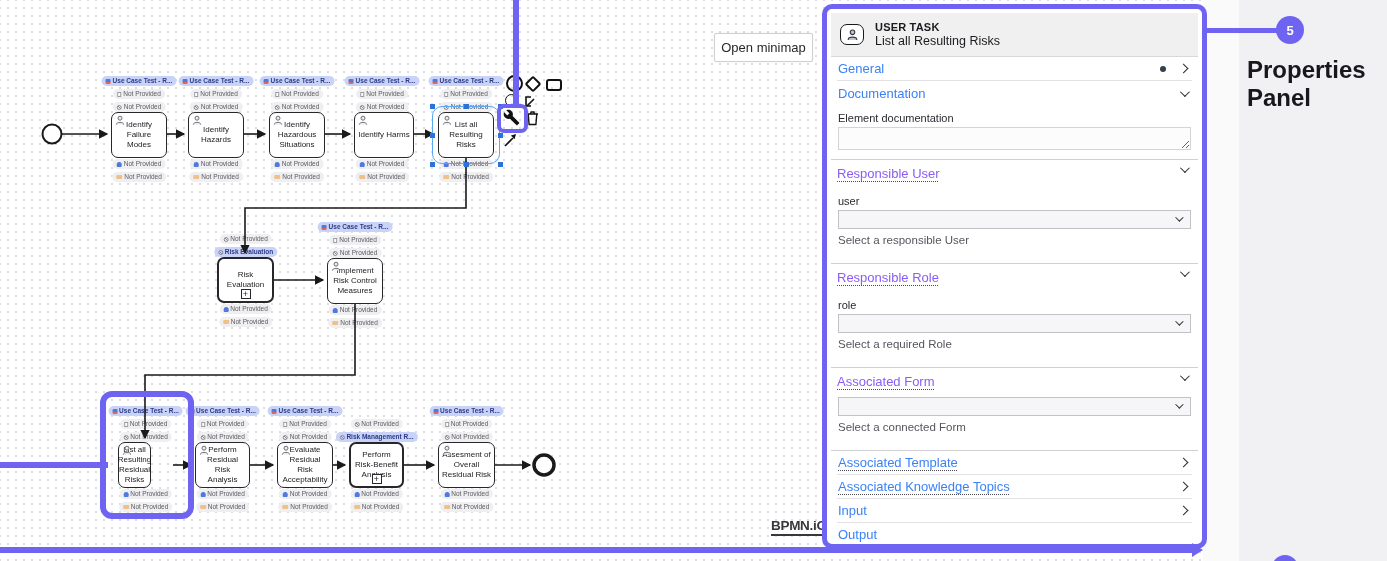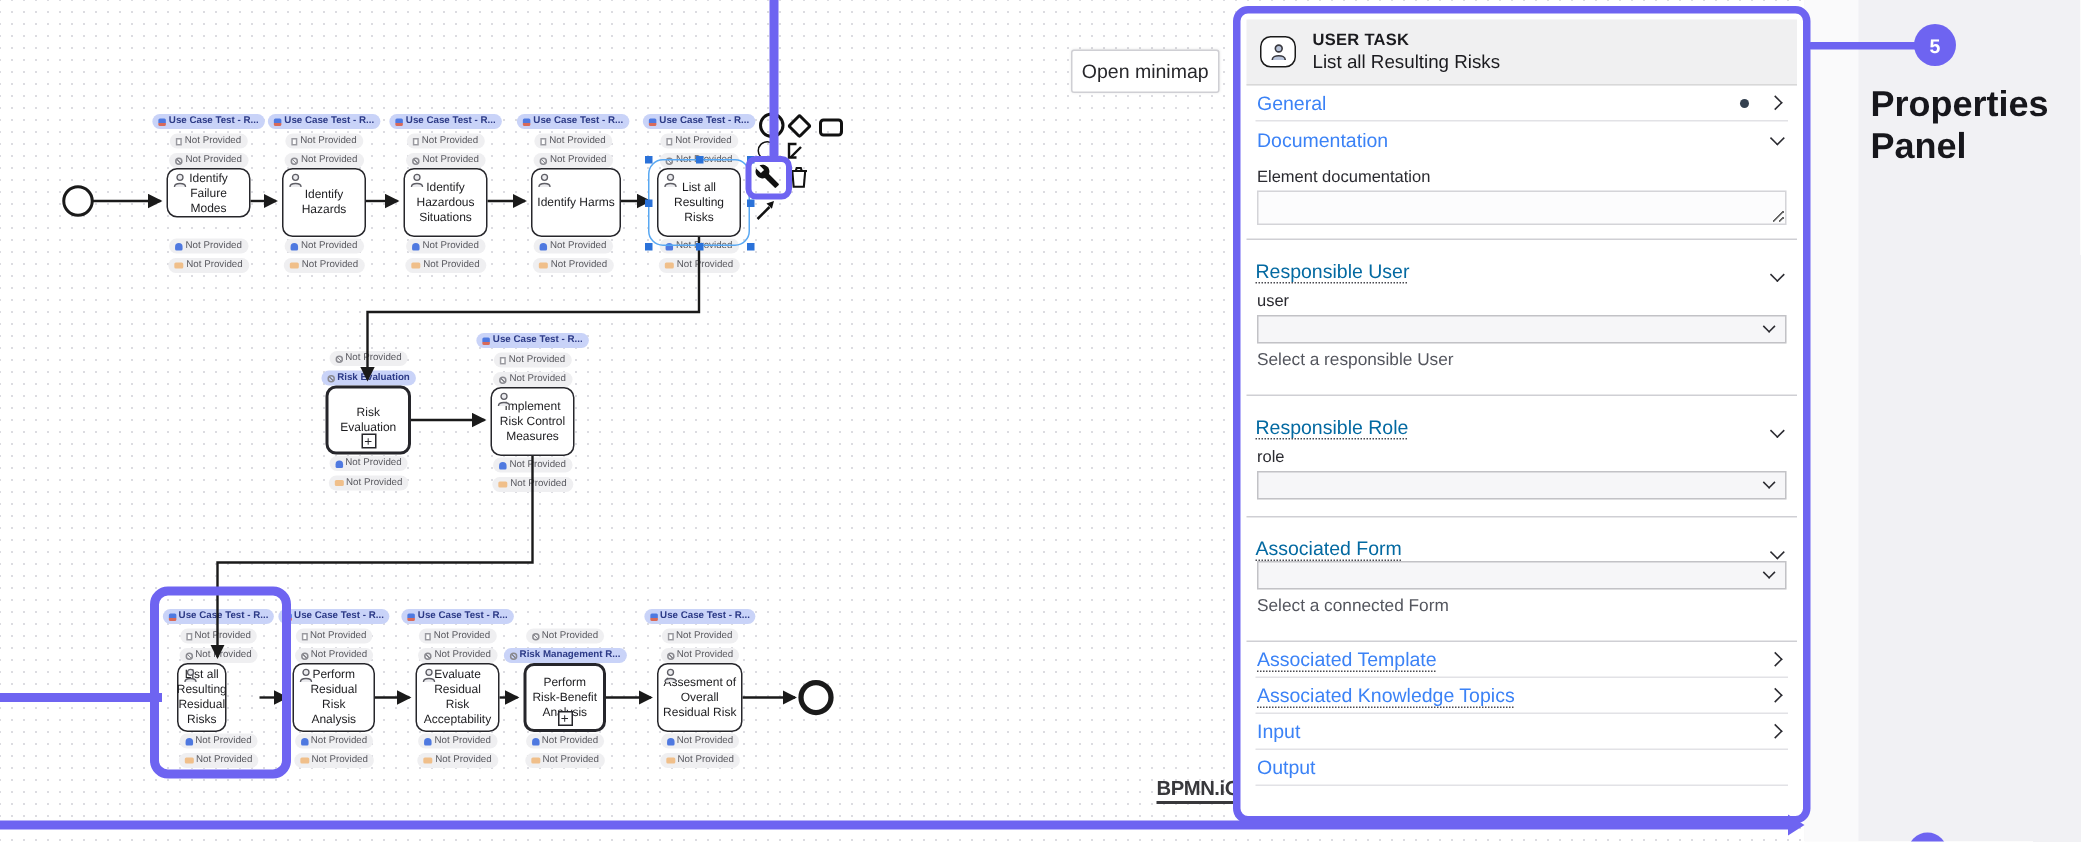--- a/index.html
+++ b/index.html
@@ -85,21 +85,21 @@
   .u-dotted { text-decoration:underline dotted 1px #4a4a50; text-underline-offset:3px; }
   .chev { width:7px; height:7px; border-right:1.8px solid #2a2a30; border-bottom:1.8px solid #2a2a30; display:inline-block; }
   .chev.right { transform:rotate(-45deg); }
   .chev.down { transform:rotate(45deg) translateY(-2px); }
   .dot { width:6px; height:6px; border-radius:50%; background:#33404f; display:inline-block; }
   .p-field-label { font-size:11px; color:#2a2a30; margin:7px 7px 3px 7px; }
   .p-textarea { display:block; width:calc(100% - 14px); margin:0 7px; height:23px; background:#fcfcfd;
     border:1px solid #d4d4d8; font-family:"Liberation Sans",sans-serif; font-size:11px; resize:both; }
   .p-sep { border-top:1px solid #cfcfd4; margin:9px 0 0 0; }
   .p-group { padding:6px 0 2px 0; }
-  .g-title { height:22px; margin:0 6px; display:flex; align-items:flex-end; justify-content:space-between; font-size:13px; color:#0369a1; cursor:pointer; }
+  .g-title { height:22px; margin:0 6px; display:flex; align-items:flex-start; justify-content:space-between; font-size:13px; color:#8b5cf6; cursor:pointer; }
   .g-title .chev { margin-right:5px; }
   .p-select { position:relative; height:19px; margin:1px 7px 0 7px; background:#f6f6f8; border:1px solid #c2c2c6; cursor:pointer; }
   .p-select .chev { position:absolute; right:9px; top:5px; width:6px; height:6px; }
   .p-helper { font-size:11.5px; color:#54565e; margin:5px 7px 6px 7px; }
 </style>
 </head>
 <body>
 
 <div class="app">
 
@@ -184,21 +184,21 @@
           <path d="M333,465 L345,465" fill="none" stroke="#1a1a1a" stroke-width="1.6" marker-end="url(#arr)"></path>
           <path d="M404,465 L434,465" fill="none" stroke="#1a1a1a" stroke-width="1.6" marker-end="url(#arr)"></path>
           <path d="M495,465 L530,465" fill="none" stroke="#1a1a1a" stroke-width="1.6" marker-end="url(#arr)"></path>
         </g>
       <g id="event-group">
           <circle cx="52" cy="134" r="9.5" fill="#fff" stroke="#1a1a1a" stroke-width="2"></circle>
           <circle cx="544" cy="465" r="10" fill="#fff" stroke="#1a1a1a" stroke-width="3.5"></circle>
         </g>
     </svg>
     <div id="node-layer">
-        <div class="task" style="left: 111px; top: 112px; width: 56px; height: 33px;">
+        <div class="task" style="left: 111px; top: 112px; width: 56px; height: 46px;">
           <svg class="person-icon" width="10" height="10" viewBox="0 0 10 10">
             <circle cx="5" cy="3.2" r="2" fill="#ececef" stroke="#5f5f66" stroke-width="0.9"></circle>
             <path d="M1.3,9.6 C1.3,6.6 8.7,6.6 8.7,9.6" fill="#ececef" stroke="#5f5f66" stroke-width="0.9"></path>
           </svg>
           <span>Identify Failure Modes</span>
         </div>
         <div class="task" style="left: 188px; top: 112px; width: 56px; height: 46px;">
           <svg class="person-icon" width="10" height="10" viewBox="0 0 10 10">
             <circle cx="5" cy="3.2" r="2" fill="#ececef" stroke="#5f5f66" stroke-width="0.9"></circle>
             <path d="M1.3,9.6 C1.3,6.6 8.7,6.6 8.7,9.6" fill="#ececef" stroke="#5f5f66" stroke-width="0.9"></path>
@@ -376,20 +376,21 @@
 
       <div class="p-group">
         <div class="g-title">
           <span class="u-dotted">Responsible Role</span>
           <span class="chev down"></span>
         </div>
         <div class="p-field-label">role</div>
         <div class="p-select">
             <span class="chev down"></span>
           </div>
+        <div class="p-helper">Select a required Role</div>
       </div>
 
       <div class="p-sep"></div>
 
       <div class="p-group">
         <div class="g-title">
           <span class="u-dotted">Associated Form</span>
           <span class="chev down"></span>
         </div>
         <div class="p-select">

